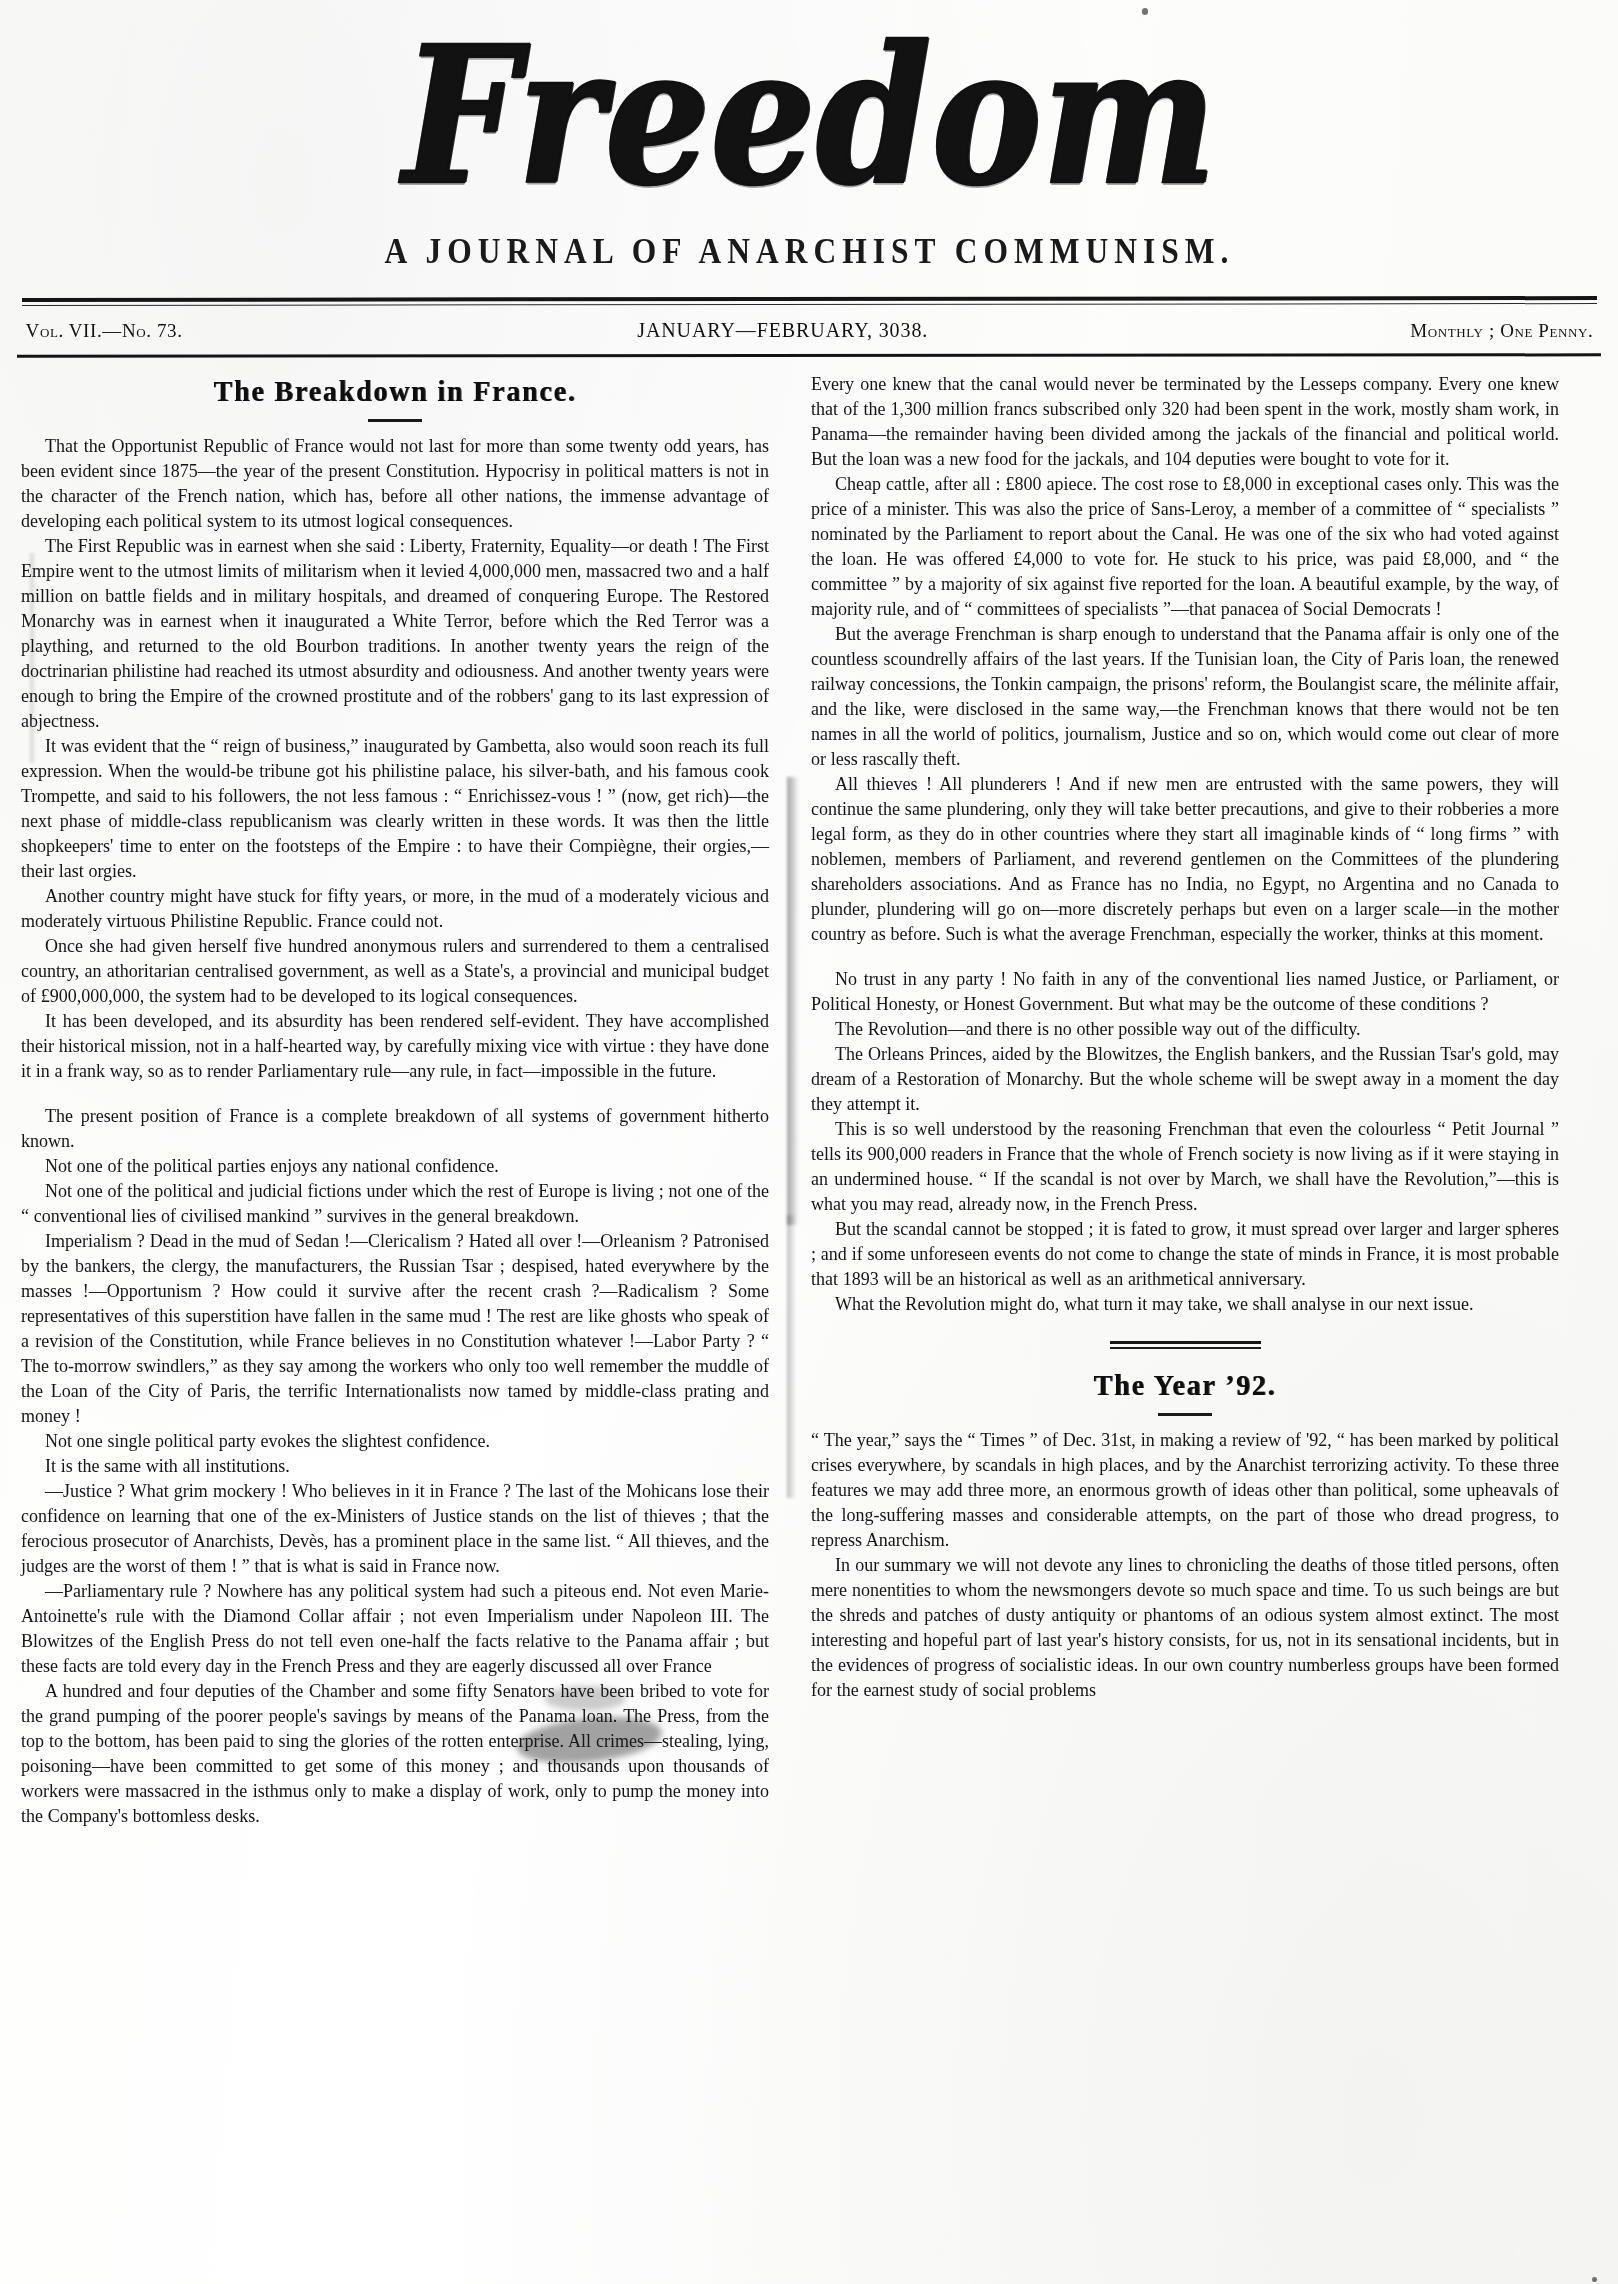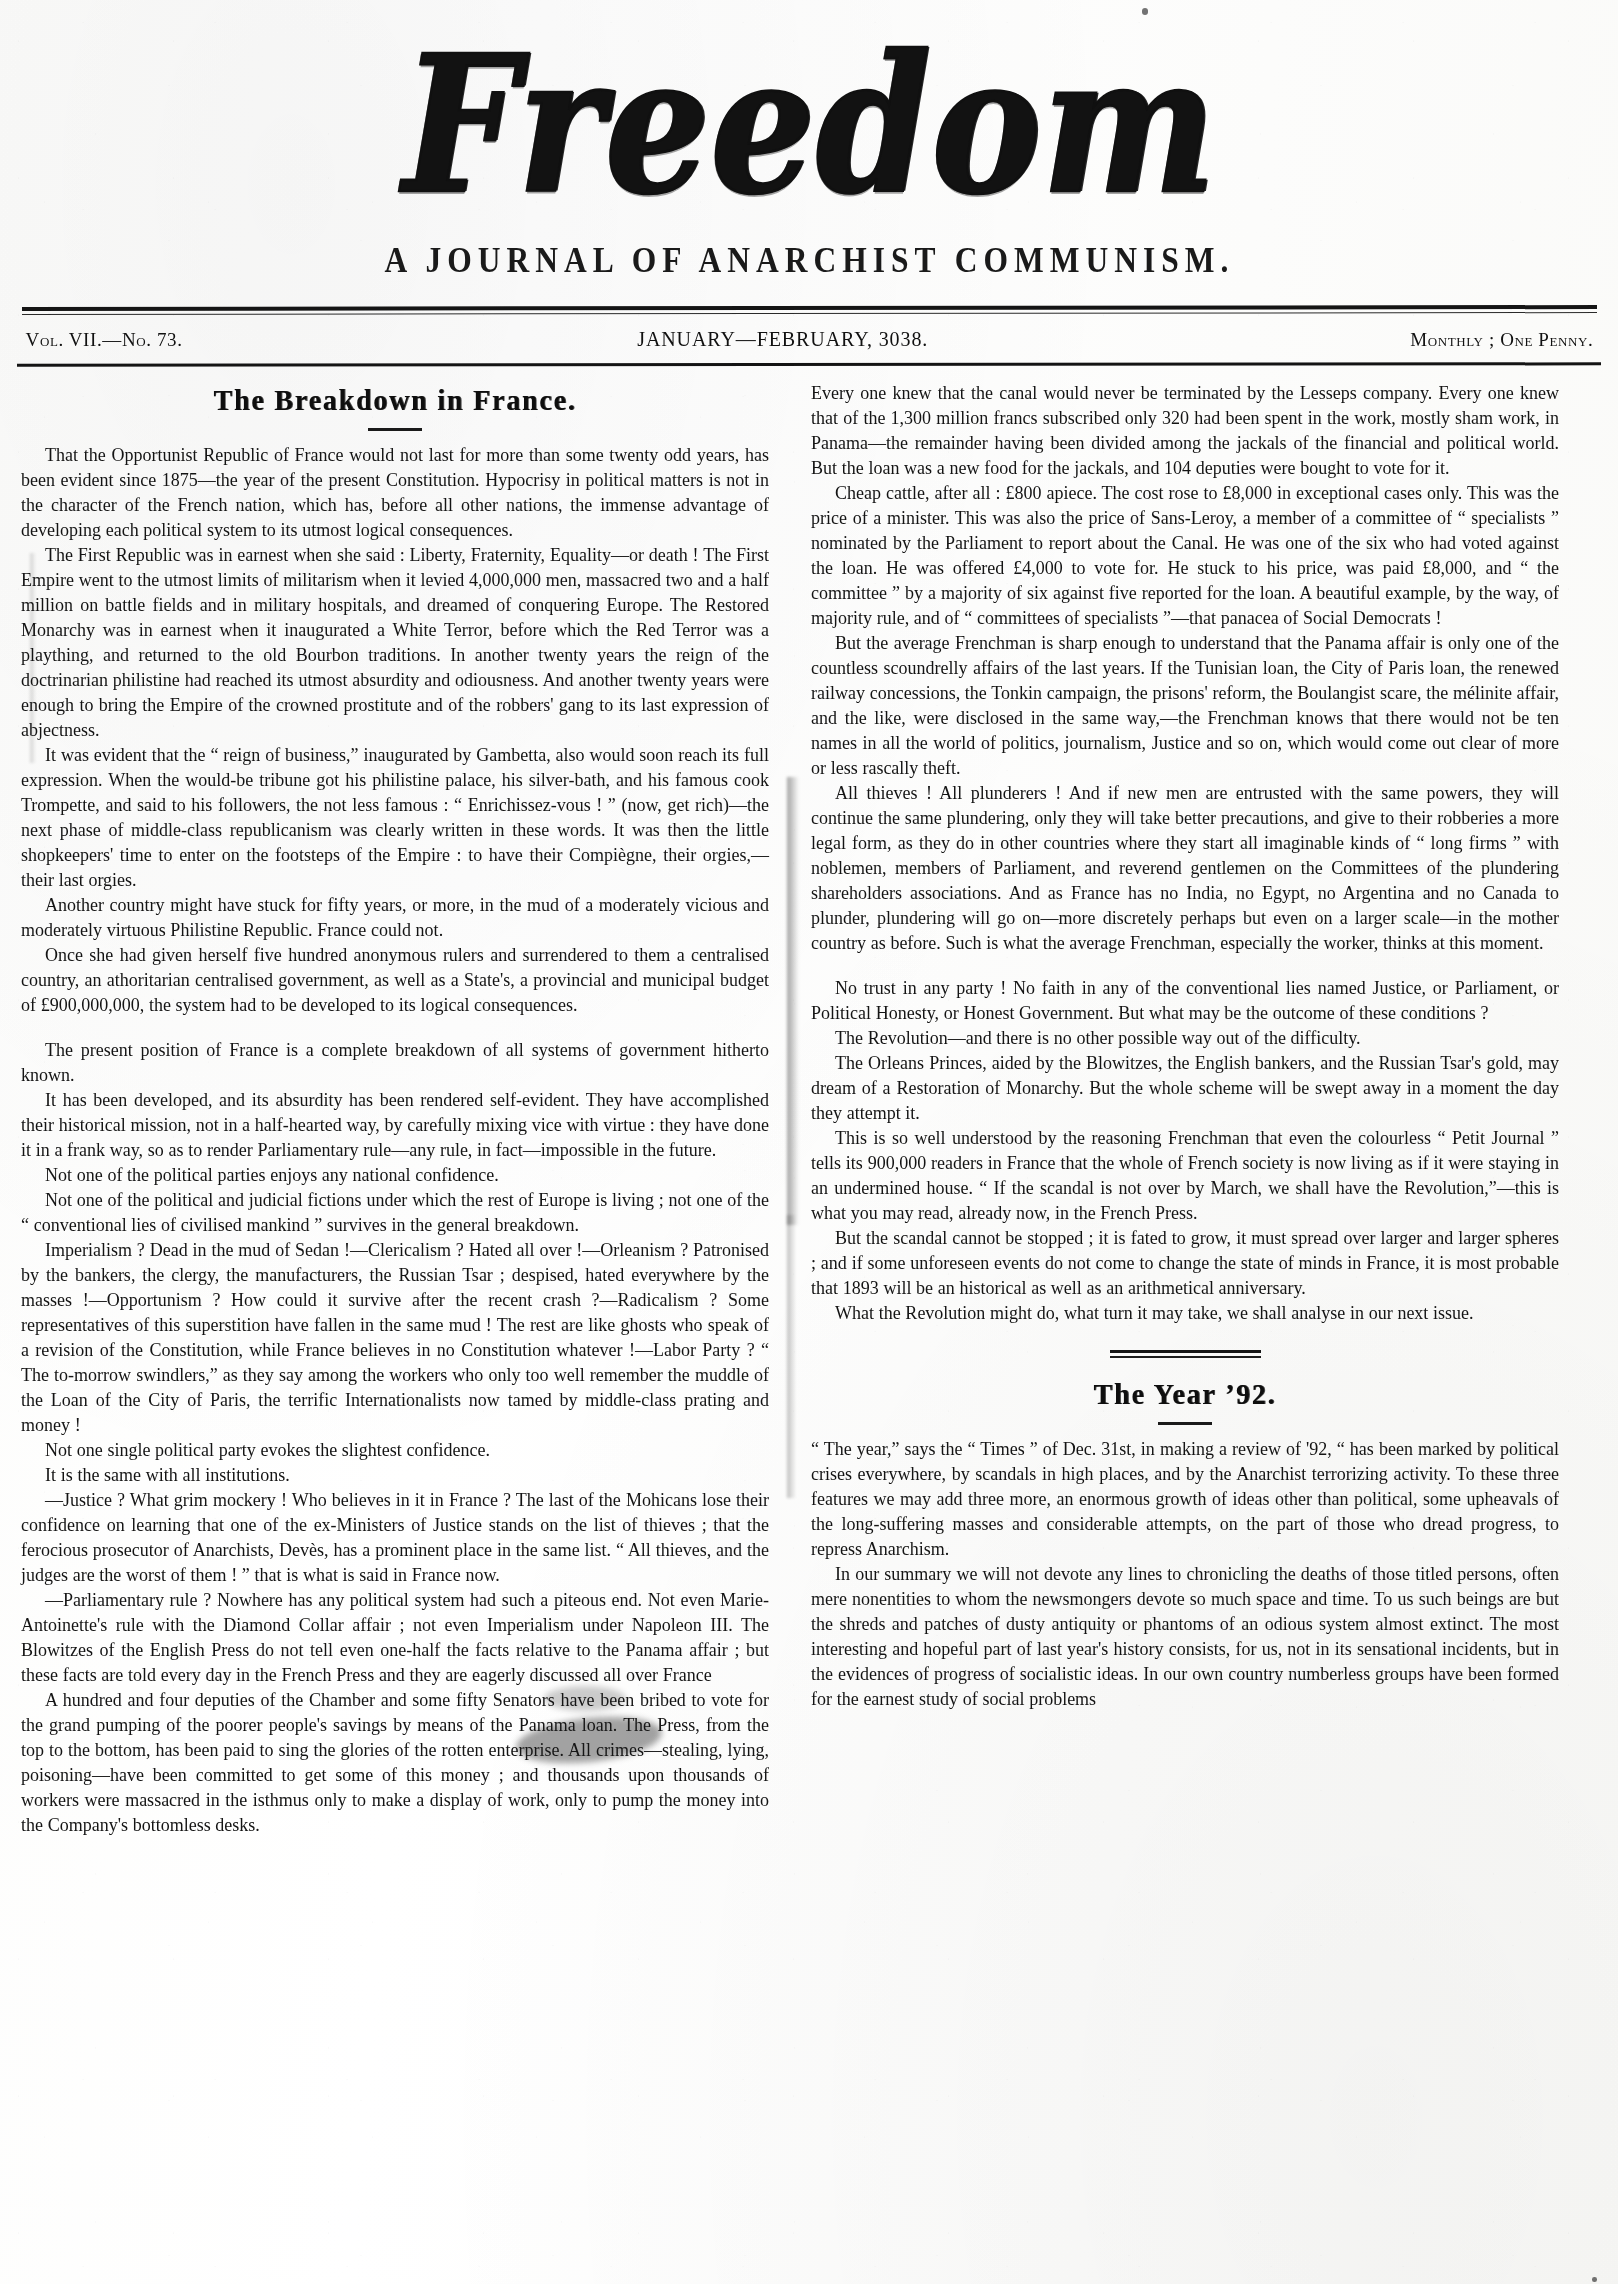--- a/index.html
+++ b/index.html
@@ -38,21 +38,21 @@
       radial-gradient(circle at 63% 12%, rgba(0,0,0,0.045) 0 0.5px, transparent 0.9px),
       radial-gradient(circle at 41% 77%, rgba(0,0,0,0.04) 0 0.5px, transparent 0.9px),
       radial-gradient(circle at 88% 55%, rgba(0,0,0,0.04) 0 0.5px, transparent 0.9px),
       radial-gradient(circle at 27% 94%, rgba(0,0,0,0.04) 0 0.5px, transparent 0.9px);
     background-size: 155px 137px, 132px 187px, 233px 174px, 192px 155px, 164px 215px;
   }
 
   
   .masthead {
     position: relative;
-    padding-top: 18px;
+    padding-top: 9px;
     text-align: center;
   }
   .logo-wrap {
     height: 215px;
     display: flex;
     align-items: center;
     justify-content: center;
     position: relative;
   }
   .logo {
@@ -227,22 +227,22 @@
 
     <div class="col col-left">
       <div class="headline">The Breakdown in France.</div>
       <div class="headline-rule"></div>
 
       <p class="body">That the Opportunist Republic of France would not last for more than some twenty odd years, has been evident since 1875—the year of the present Constitution. Hypocrisy in political matters is not in the character of the French nation, which has, before all other nations, the immense advantage of developing each political system to its utmost logical consequences.</p>
       <p class="body">The First Republic was in earnest when she said : Liberty, Fraternity, Equality—or death ! The First Empire went to the utmost limits of militarism when it levied 4,000,000 men, massacred two and a half million on battle fields and in military hospitals, and dreamed of conquering Europe. The Restored Monarchy was in earnest when it inaugurated a White Terror, before which the Red Terror was a plaything, and returned to the old Bourbon traditions. In another twenty years the reign of the doctrinarian philistine had reached its utmost absurdity and odiousness. And another twenty years were enough to bring the Empire of the crowned prostitute and of the robbers' gang to its last expression of abjectness.</p>
       <p class="body">It was evident that the “ reign of business,” inaugurated by Gambetta, also would soon reach its full expression. When the would-be tribune got his philistine palace, his silver-bath, and his famous cook Trompette, and said to his followers, the not less famous : “ Enrichissez-vous ! ” (now, get rich)—the next phase of middle-class republicanism was clearly written in these words. It was then the little shopkeepers' time to enter on the footsteps of the Empire : to have their Compiègne, their orgies,—their last orgies.</p>
       <p class="body">Another country might have stuck for fifty years, or more, in the mud of a moderately vicious and moderately virtuous Philistine Republic. France could not.</p>
       <p class="body">Once she had given herself five hundred anonymous rulers and surrendered to them a centralised country, an athoritarian centralised government, as well as a State's, a provincial and municipal budget of £900,000,000, the system had to be developed to its logical consequences.</p>
+      <p class="body">It has been developed, and its absurdity has been rendered self-evident. They have accomplished their historical mission, not in a half-hearted way, by carefully mixing vice with virtue : they have done it in a frank way, so as to render Parliamentary rule—any rule, in fact—impossible in the future.</p>
       <p class="body gap-before">The present position of France is a complete breakdown of all systems of government hitherto known.</p>
-      <p class="body">It has been developed, and its absurdity has been rendered self-evident. They have accomplished their historical mission, not in a half-hearted way, by carefully mixing vice with virtue : they have done it in a frank way, so as to render Parliamentary rule—any rule, in fact—impossible in the future.</p>
       <p class="body">Not one of the political parties enjoys any national confidence.</p>
       <p class="body">Not one of the political and judicial fictions under which the rest of Europe is living ; not one of the “ conventional lies of civilised mankind ” survives in the general breakdown.</p>
       <p class="body">Imperialism ? Dead in the mud of Sedan !—Clericalism ? Hated all over !—Orleanism ? Patronised by the bankers, the clergy, the manufacturers, the Russian Tsar ; despised, hated everywhere by the masses !—Opportunism ? How could it survive after the recent crash ?—Radicalism ? Some representatives of this superstition have fallen in the same mud ! The rest are like ghosts who speak of a revision of the Constitution, while France believes in no Constitution whatever !—Labor Party ? “ The to-morrow swindlers,” as they say among the workers who only too well remember the muddle of the Loan of the City of Paris, the terrific Internationalists now tamed by middle-class prating and money !</p>
       <p class="body">Not one single political party evokes the slightest confidence.</p>
       <p class="body">It is the same with all institutions.</p>
       <p class="body">—Justice ? What grim mockery ! Who believes in it in France ? The last of the Mohicans lose their confidence on learning that one of the ex-Ministers of Justice stands on the list of thieves ; that the ferocious prosecutor of Anarchists, Devès, has a prominent place in the same list. “ All thieves, and the judges are the worst of them ! ” that is what is said in France now.</p>
       <p class="body">—Parliamentary rule ? Nowhere has any political system had such a piteous end. Not even Marie-Antoinette's rule with the Diamond Collar affair ; not even Imperialism under Napoleon III. The Blowitzes of the English Press do not tell even one-half the facts relative to the Panama affair ; but these facts are told every day in the French Press and they are eagerly discussed all over France</p>
       <p class="body">A hundred and four deputies of the Chamber and some fifty Senators have been bribed to vote for the grand pumping of the poorer people's savings by means of the Panama loan. The Press, from the top to the bottom, has been paid to sing the glories of the rotten enterprise. All crimes—stealing, lying, poisoning—have been committed to get some of this money ; and thousands upon thousands of workers were massacred in the isthmus only to make a display of work, only to pump the money into the Company's bottomless desks.</p>
     </div>
 

